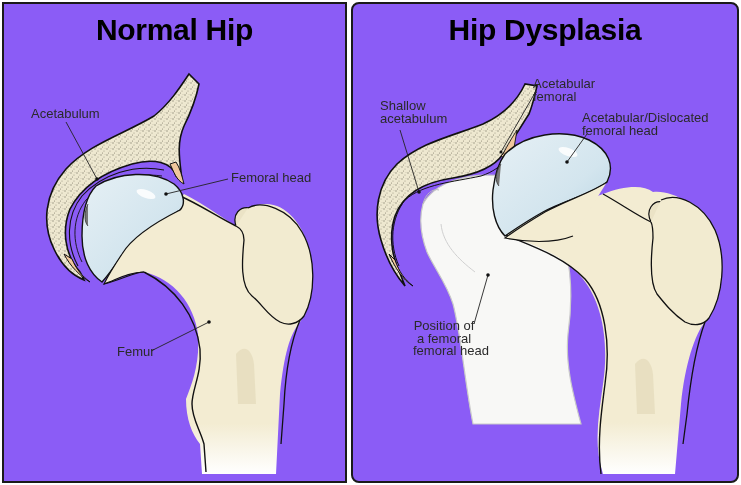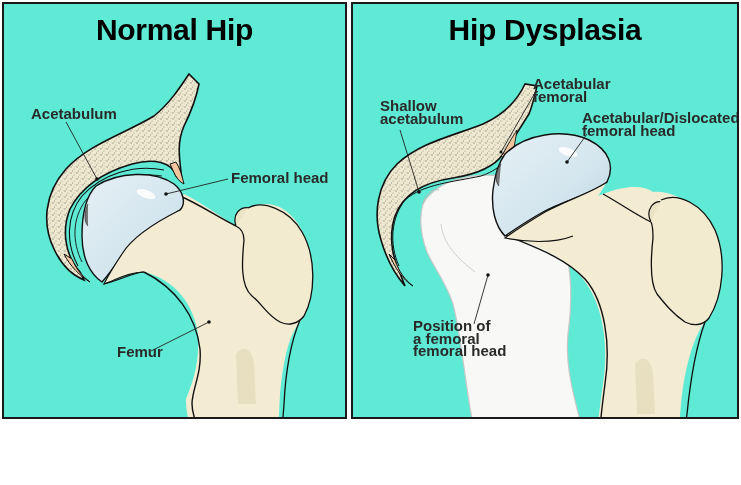--- a/index.html
+++ b/index.html
@@ -1,32 +1,32 @@
 <!DOCTYPE html>
 <html><head>
 <meta charset="utf-8">
 <style>
   * { margin: 0; padding: 0; box-sizing: border-box; }
   html, body { width: 741px; height: 485px; background: #ffffff; overflow: hidden; }
   body { position: relative; font-family: "Liberation Sans", sans-serif; }
   .panel {
-    position: absolute; top: 2px; height: 417px;
-    border: 2px solid #1a1a1a; background: #5eead4; overflow: hidden;
+    position: absolute; top: 2px; height: 481px;
+    border: 2px solid #1a1a1a; background: #8b5cf6; overflow: hidden;
   }
   .panel.left { left: 2px; width: 345px; }
-  .panel.right { left: 351px; width: 388px; }
+  .panel.right { left: 351px; width: 388px; border-radius: 8px; }
   .panel-title {
     position: absolute; top: 9px; left: 0; right: 0; text-align: center;
     font-family: "Liberation Sans", sans-serif; font-weight: bold;
     font-size: 30px; color: #000; letter-spacing: -0.3px;
   }
   .panel svg.art { position: absolute; left: 0; top: 0; }
   .label {
     position: absolute; font-family: "Liberation Sans", sans-serif;
-    font-size: 15px; color: #2a2a2a; line-height: 12.5px; white-space: nowrap; font-weight: bold;
+    font-size: 13px; color: #2a2a2a; line-height: 12.5px; white-space: nowrap;
   }
   .label.ra { text-align: center; }
 </style>
 </head>
 <body>
 
 <div class="panel left">
   <div class="panel-title">Normal Hip</div>
 
   <svg class="art" width="345" height="481" viewBox="0 0 345 481">

